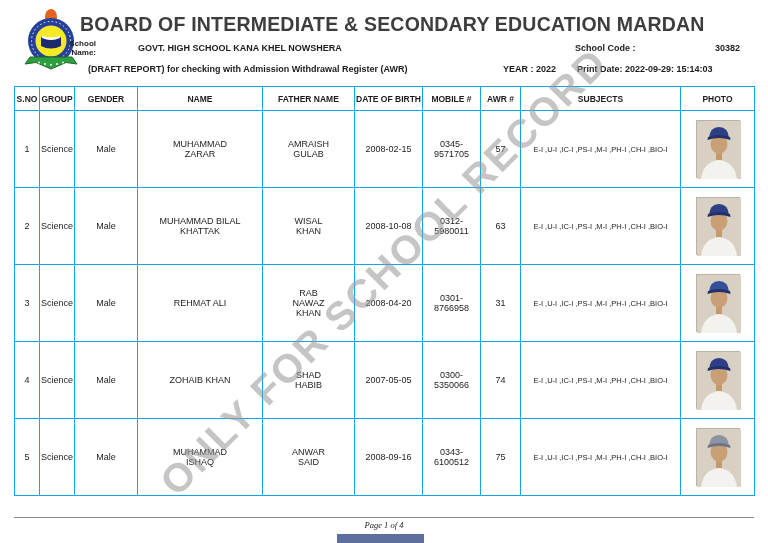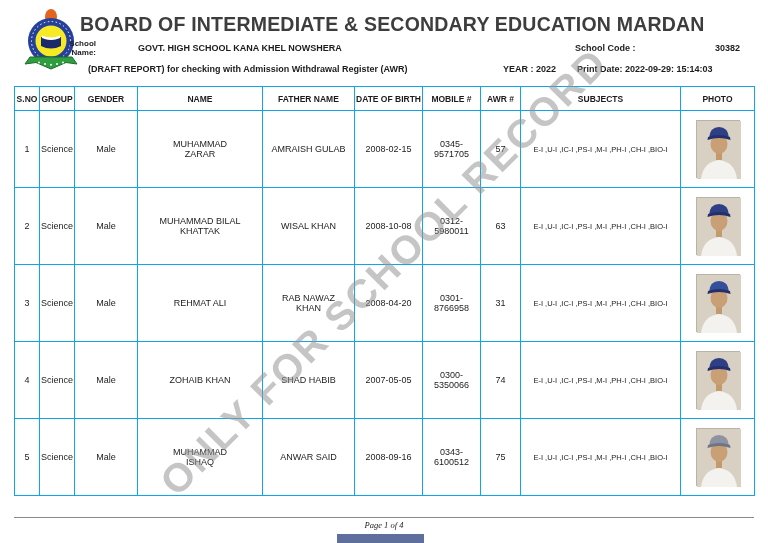--- a/index.html
+++ b/index.html
@@ -21,21 +21,21 @@
   .print-date { position:absolute; left:577px; top:64px; font-size:9px; font-weight:bold; }
 
   
   .tbl-wrap { position:absolute; left:14px; top:86px; }
   table { border-collapse:collapse; table-layout:fixed; width:740px; }
   th, td { border:1px solid #0ea5e9; text-align:center; vertical-align:middle;
            overflow:hidden; }
   th { height:24px; font-size:8.5px; font-weight:bold; padding:0 1px; }
   td { height:77px; font-size:9px; }
   td.c-name { padding:0 20px; }
-  td.c-father { padding:0 8px; }
+  td.c-father { padding:0 24px; }
   td.c-subjects { font-size:7.5px; letter-spacing:0; padding:0 2px; white-space:nowrap; }
   td.c-photo { padding:0; }
   .photo-frame { display:inline-block; width:44px; height:58px; border:1px solid #b9b2a6;
                  background:#d8d0c3; vertical-align:middle; }
   .photo-frame svg { display:block; }
   tr.row-5 .cap-dome { fill:#8e93a1; }
   tr.row-5 .cap-brim { fill:#6e7585; }
 
   
   .watermark { position:absolute; left:50%; top:272px; transform:translate(-50%,-50%) rotate(-45deg);

